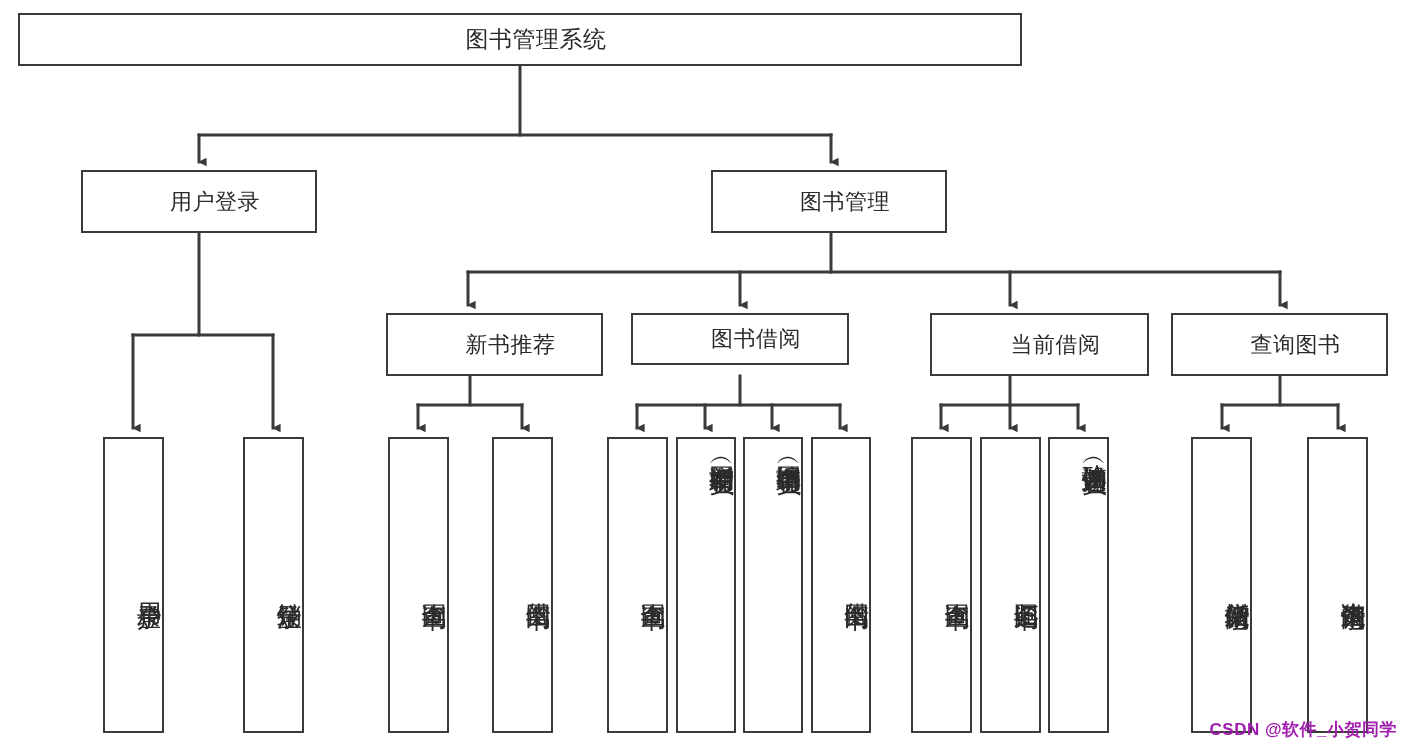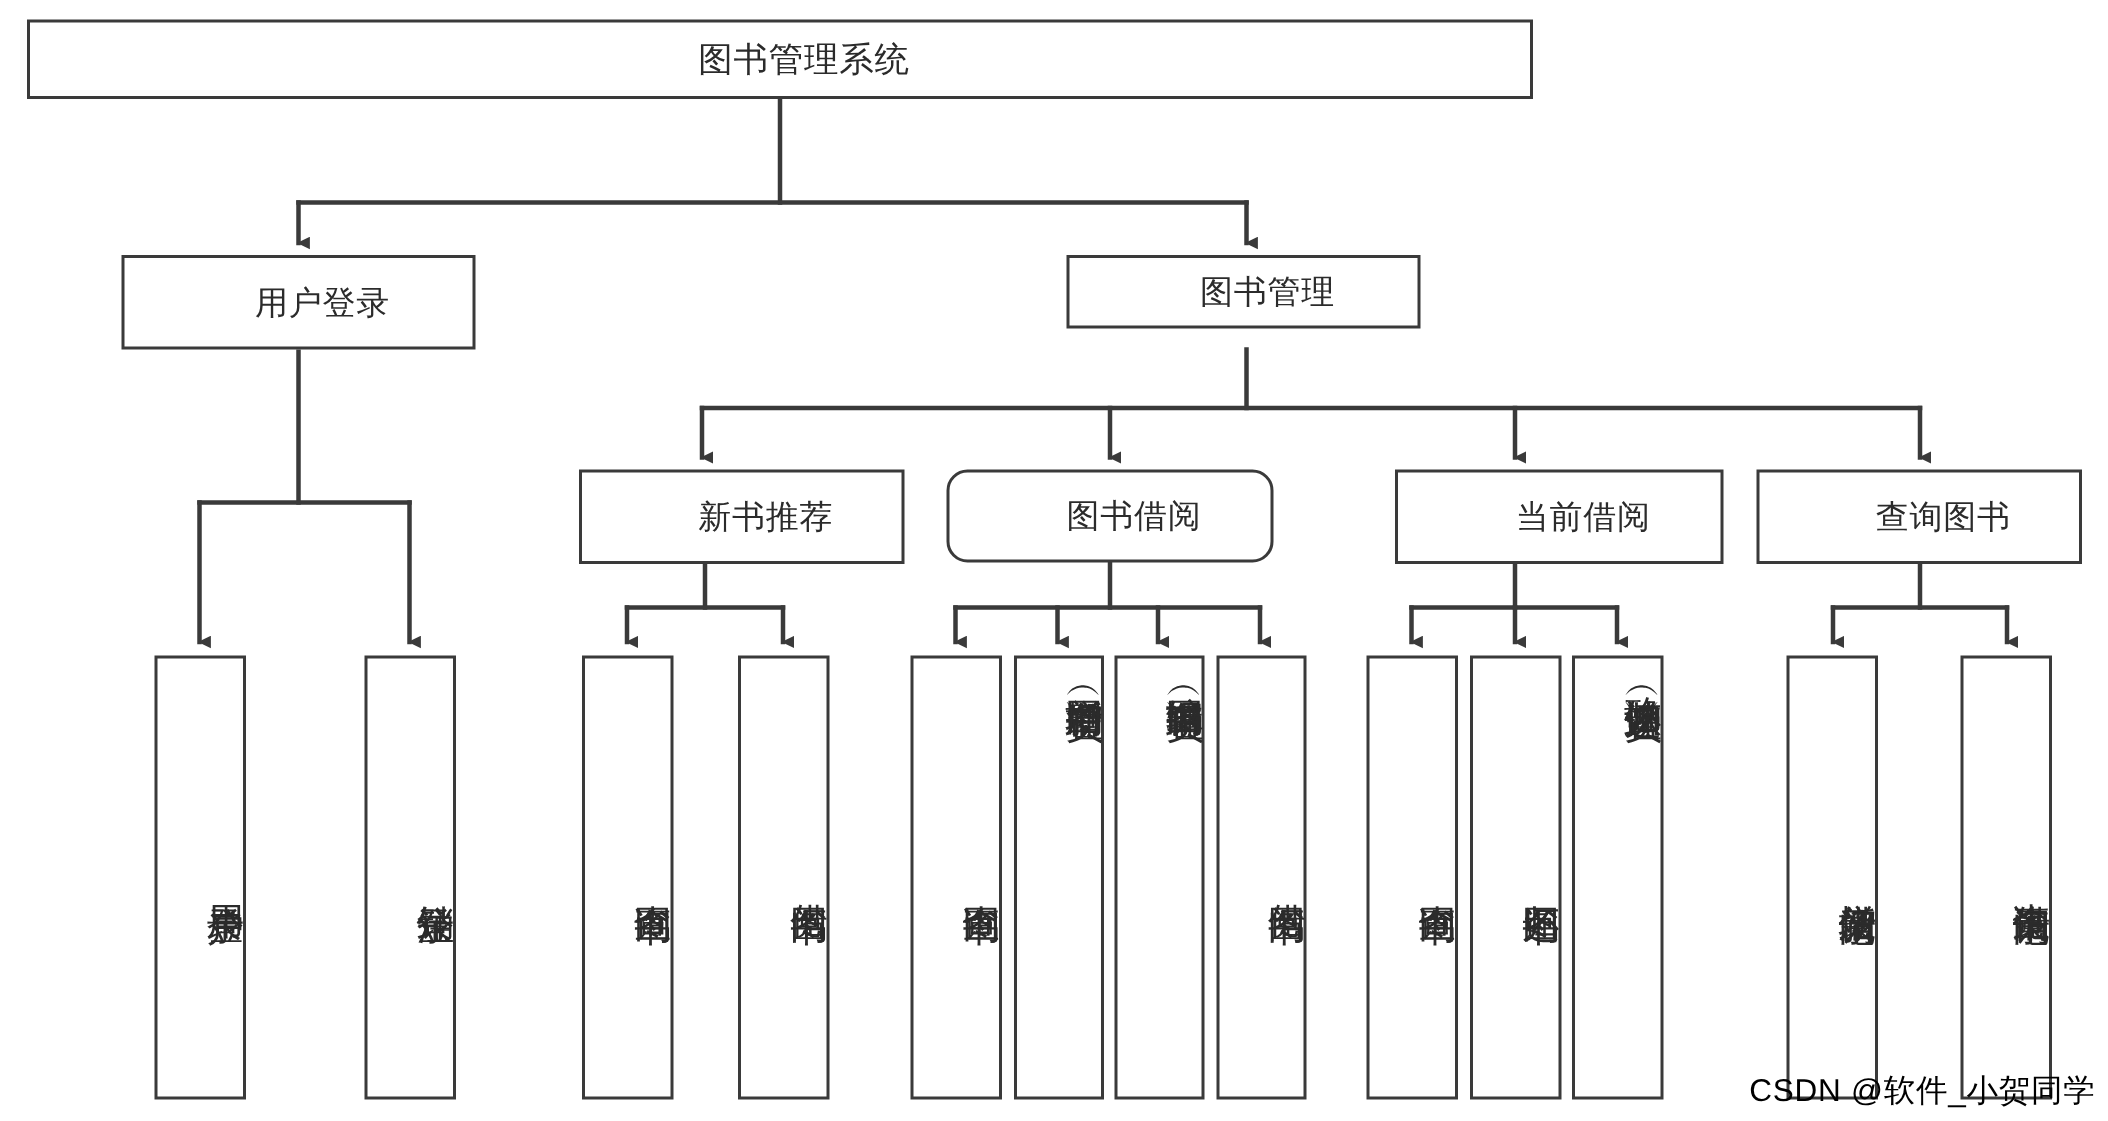--- a/index.html
+++ b/index.html
@@ -63,25 +63,26 @@
     white-space: pre-wrap;
   }
   .node-v.v-center {
     align-items: center;
     padding-top: 0;
   }
   #watermark {
     position: absolute;
     right: 8px;
     bottom: 6px;
-    font-size: 21px;
-    color: #000000;
+    font-size: 17px;
+    color: #a21caf;
     letter-spacing: 0.5px;
     white-space: nowrap;
     user-select: none;
+    font-weight: bold;
   }
 </style>
 </head>
 <body>
 
 <div id="diagram-root">
 
   <svg id="diagram-svg" viewBox="0 0 1405 747" xmlns="http://www.w3.org/2000/svg">
     <defs>
       <marker id="arrowhead" markerWidth="10" markerHeight="10" refX="4.2" refY="7.6" orient="auto" markerUnits="userSpaceOnUse">
@@ -134,29 +135,29 @@
   </svg>
 
   <div class="node-box node-h node-root" style="left:18px; top:13px; width:1004px; height:53px;">
     <span class="node-label">图书管理系统</span>
   </div>
 
   <div class="node-box node-h" style="left:81px; top:170px; width:236px; height:63px;">
     <span class="node-label">用户登录</span>
   </div>
 
-  <div class="node-box node-h" style="left:711px; top:170px; width:236px; height:49px;">
+  <div class="node-box node-h" style="left:711px; top:170px; width:236px; height:63px;">
     <span class="node-label">图书管理</span>
   </div>
 
   <div class="node-box node-h" style="left:362px; top:313px; width:217px; height:63px;margin-left:24px;">
     <span class="node-label">新书推荐</span>
   </div>
 
-  <div class="node-box node-h" style="left:631px; top:313px; width:218px; height:62px;border-radius:14px;">
+  <div class="node-box node-h" style="left:631px; top:313px; width:218px; height:52px;">
     <span class="node-label">图书借阅</span>
   </div>
 
   <div class="node-box node-h" style="left:901px; top:313px; width:219px; height:63px;margin-left:29px;">
     <span class="node-label">当前借阅</span>
   </div>
 
   <div class="node-box node-h" style="left:1171px; top:313px; width:217px; height:63px;">
     <span class="node-label">查询图书</span>
   </div>

